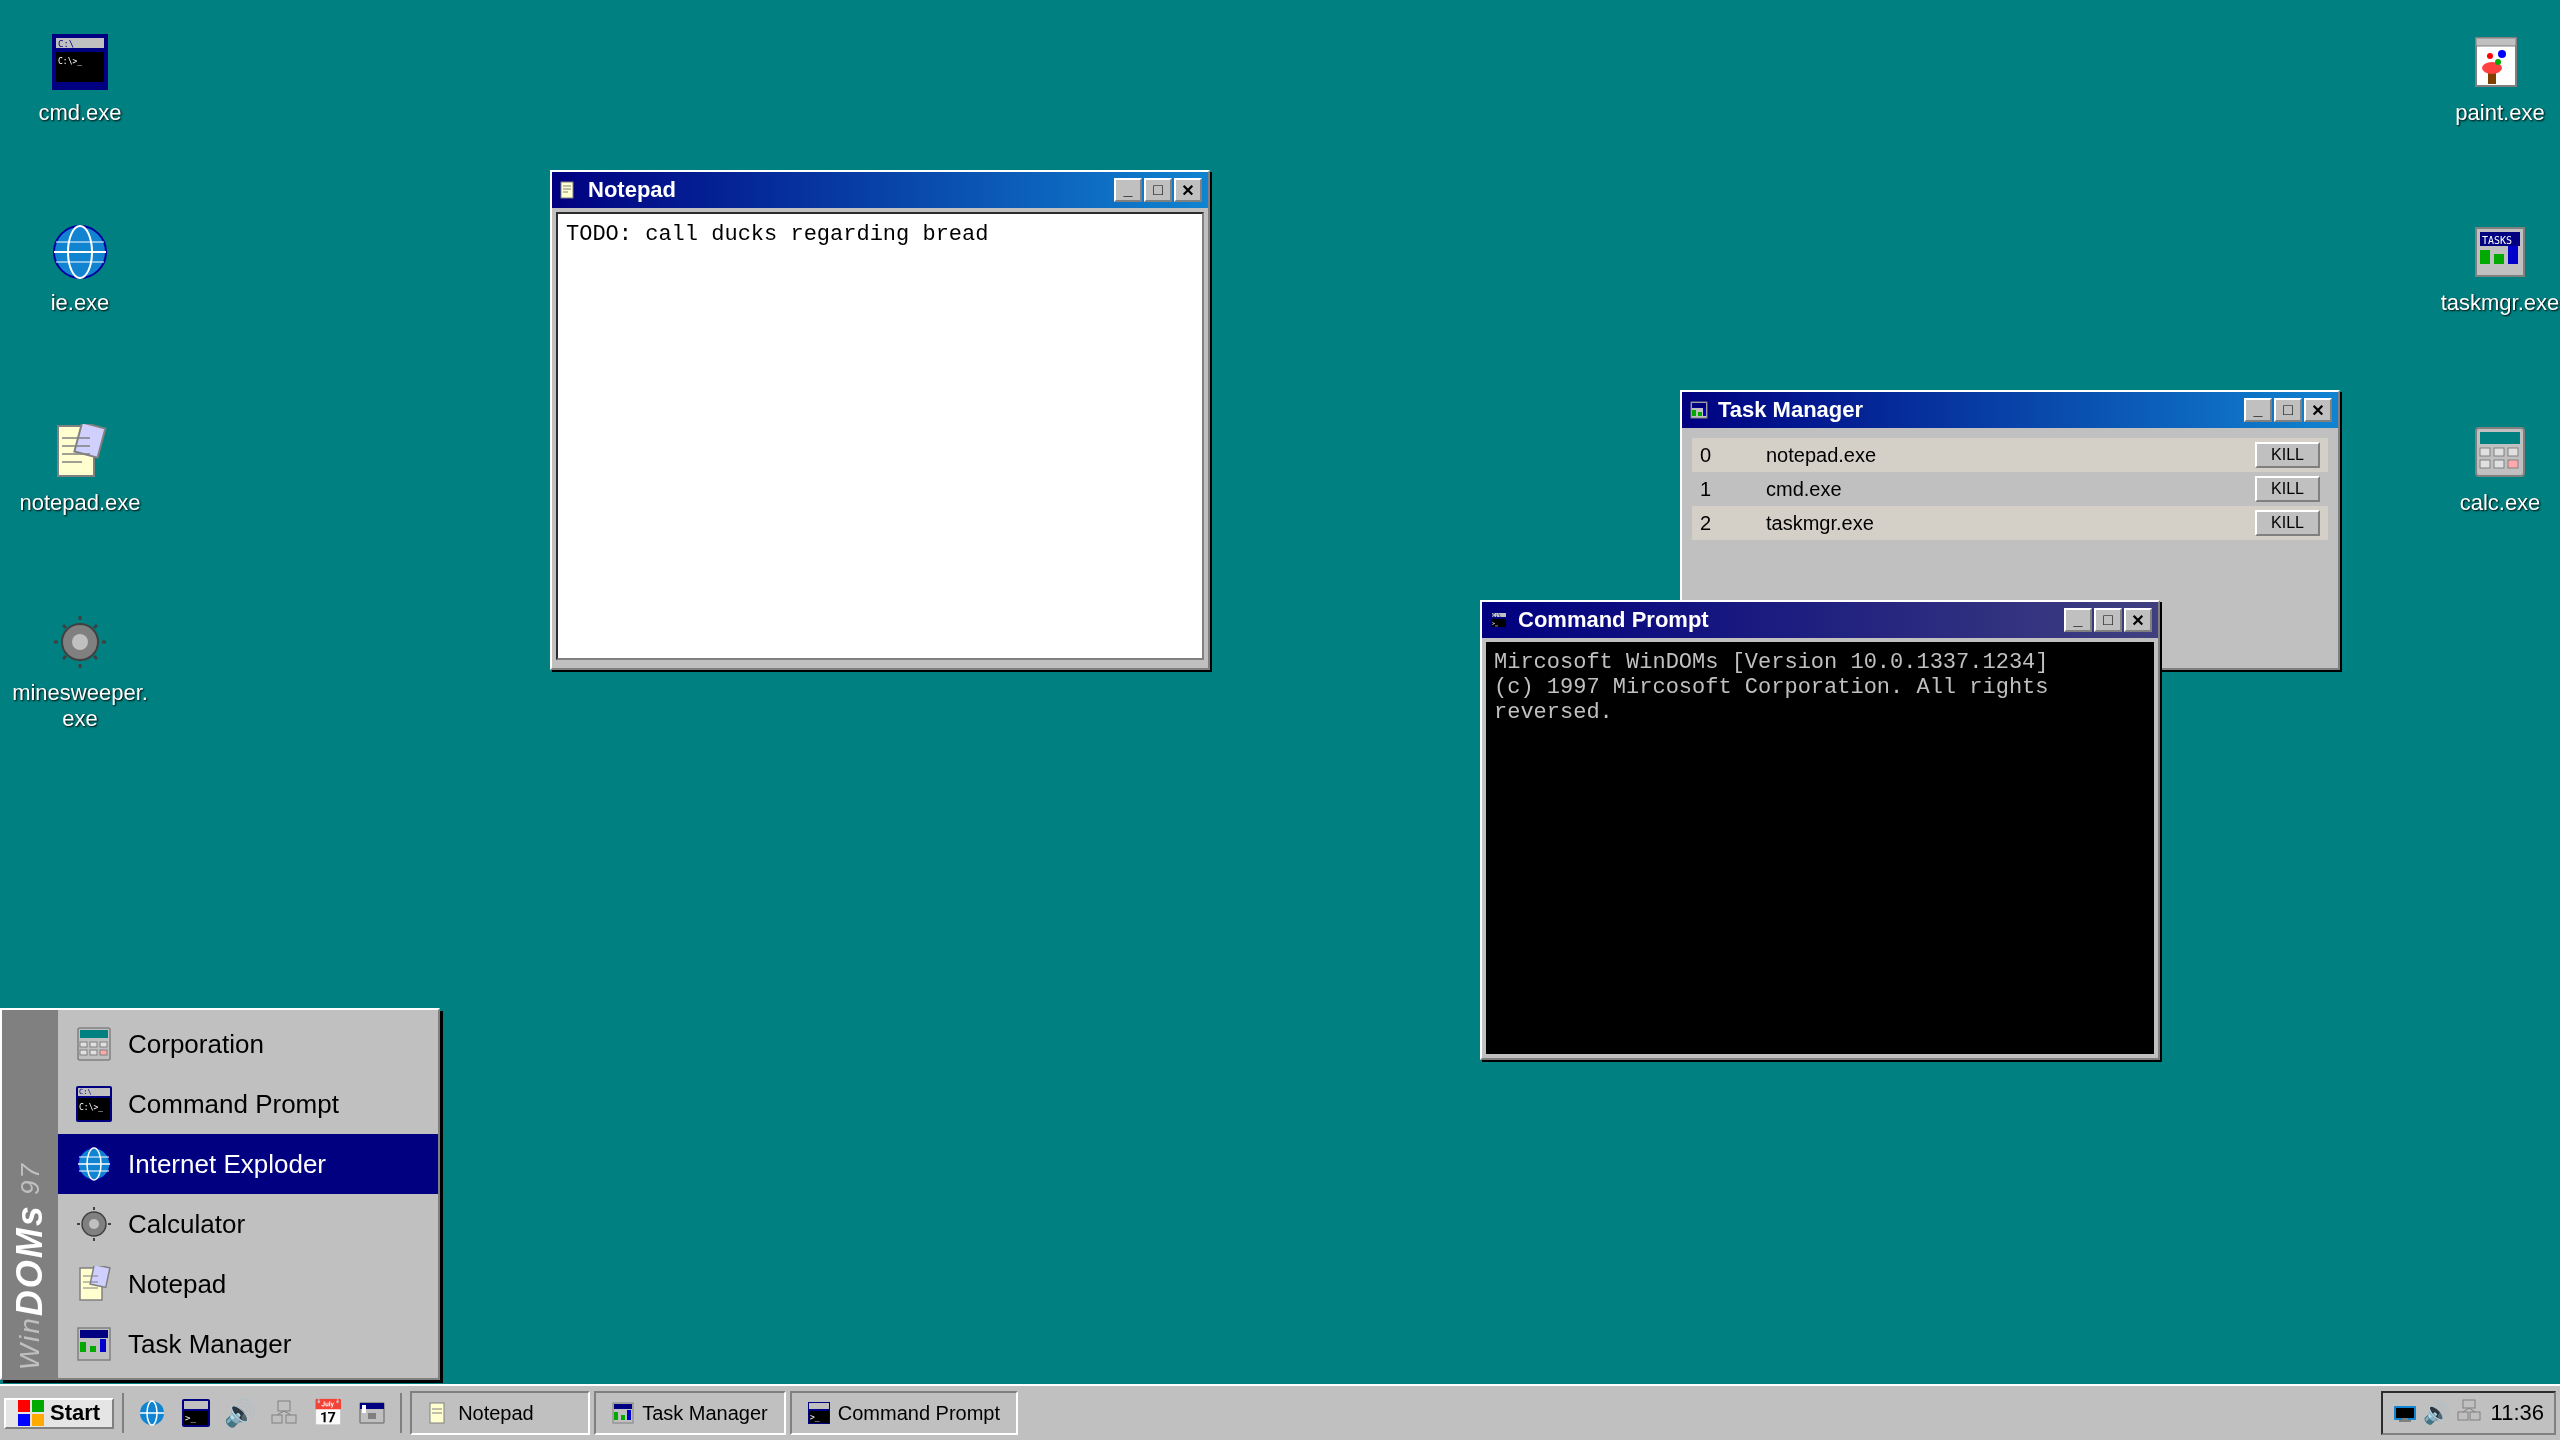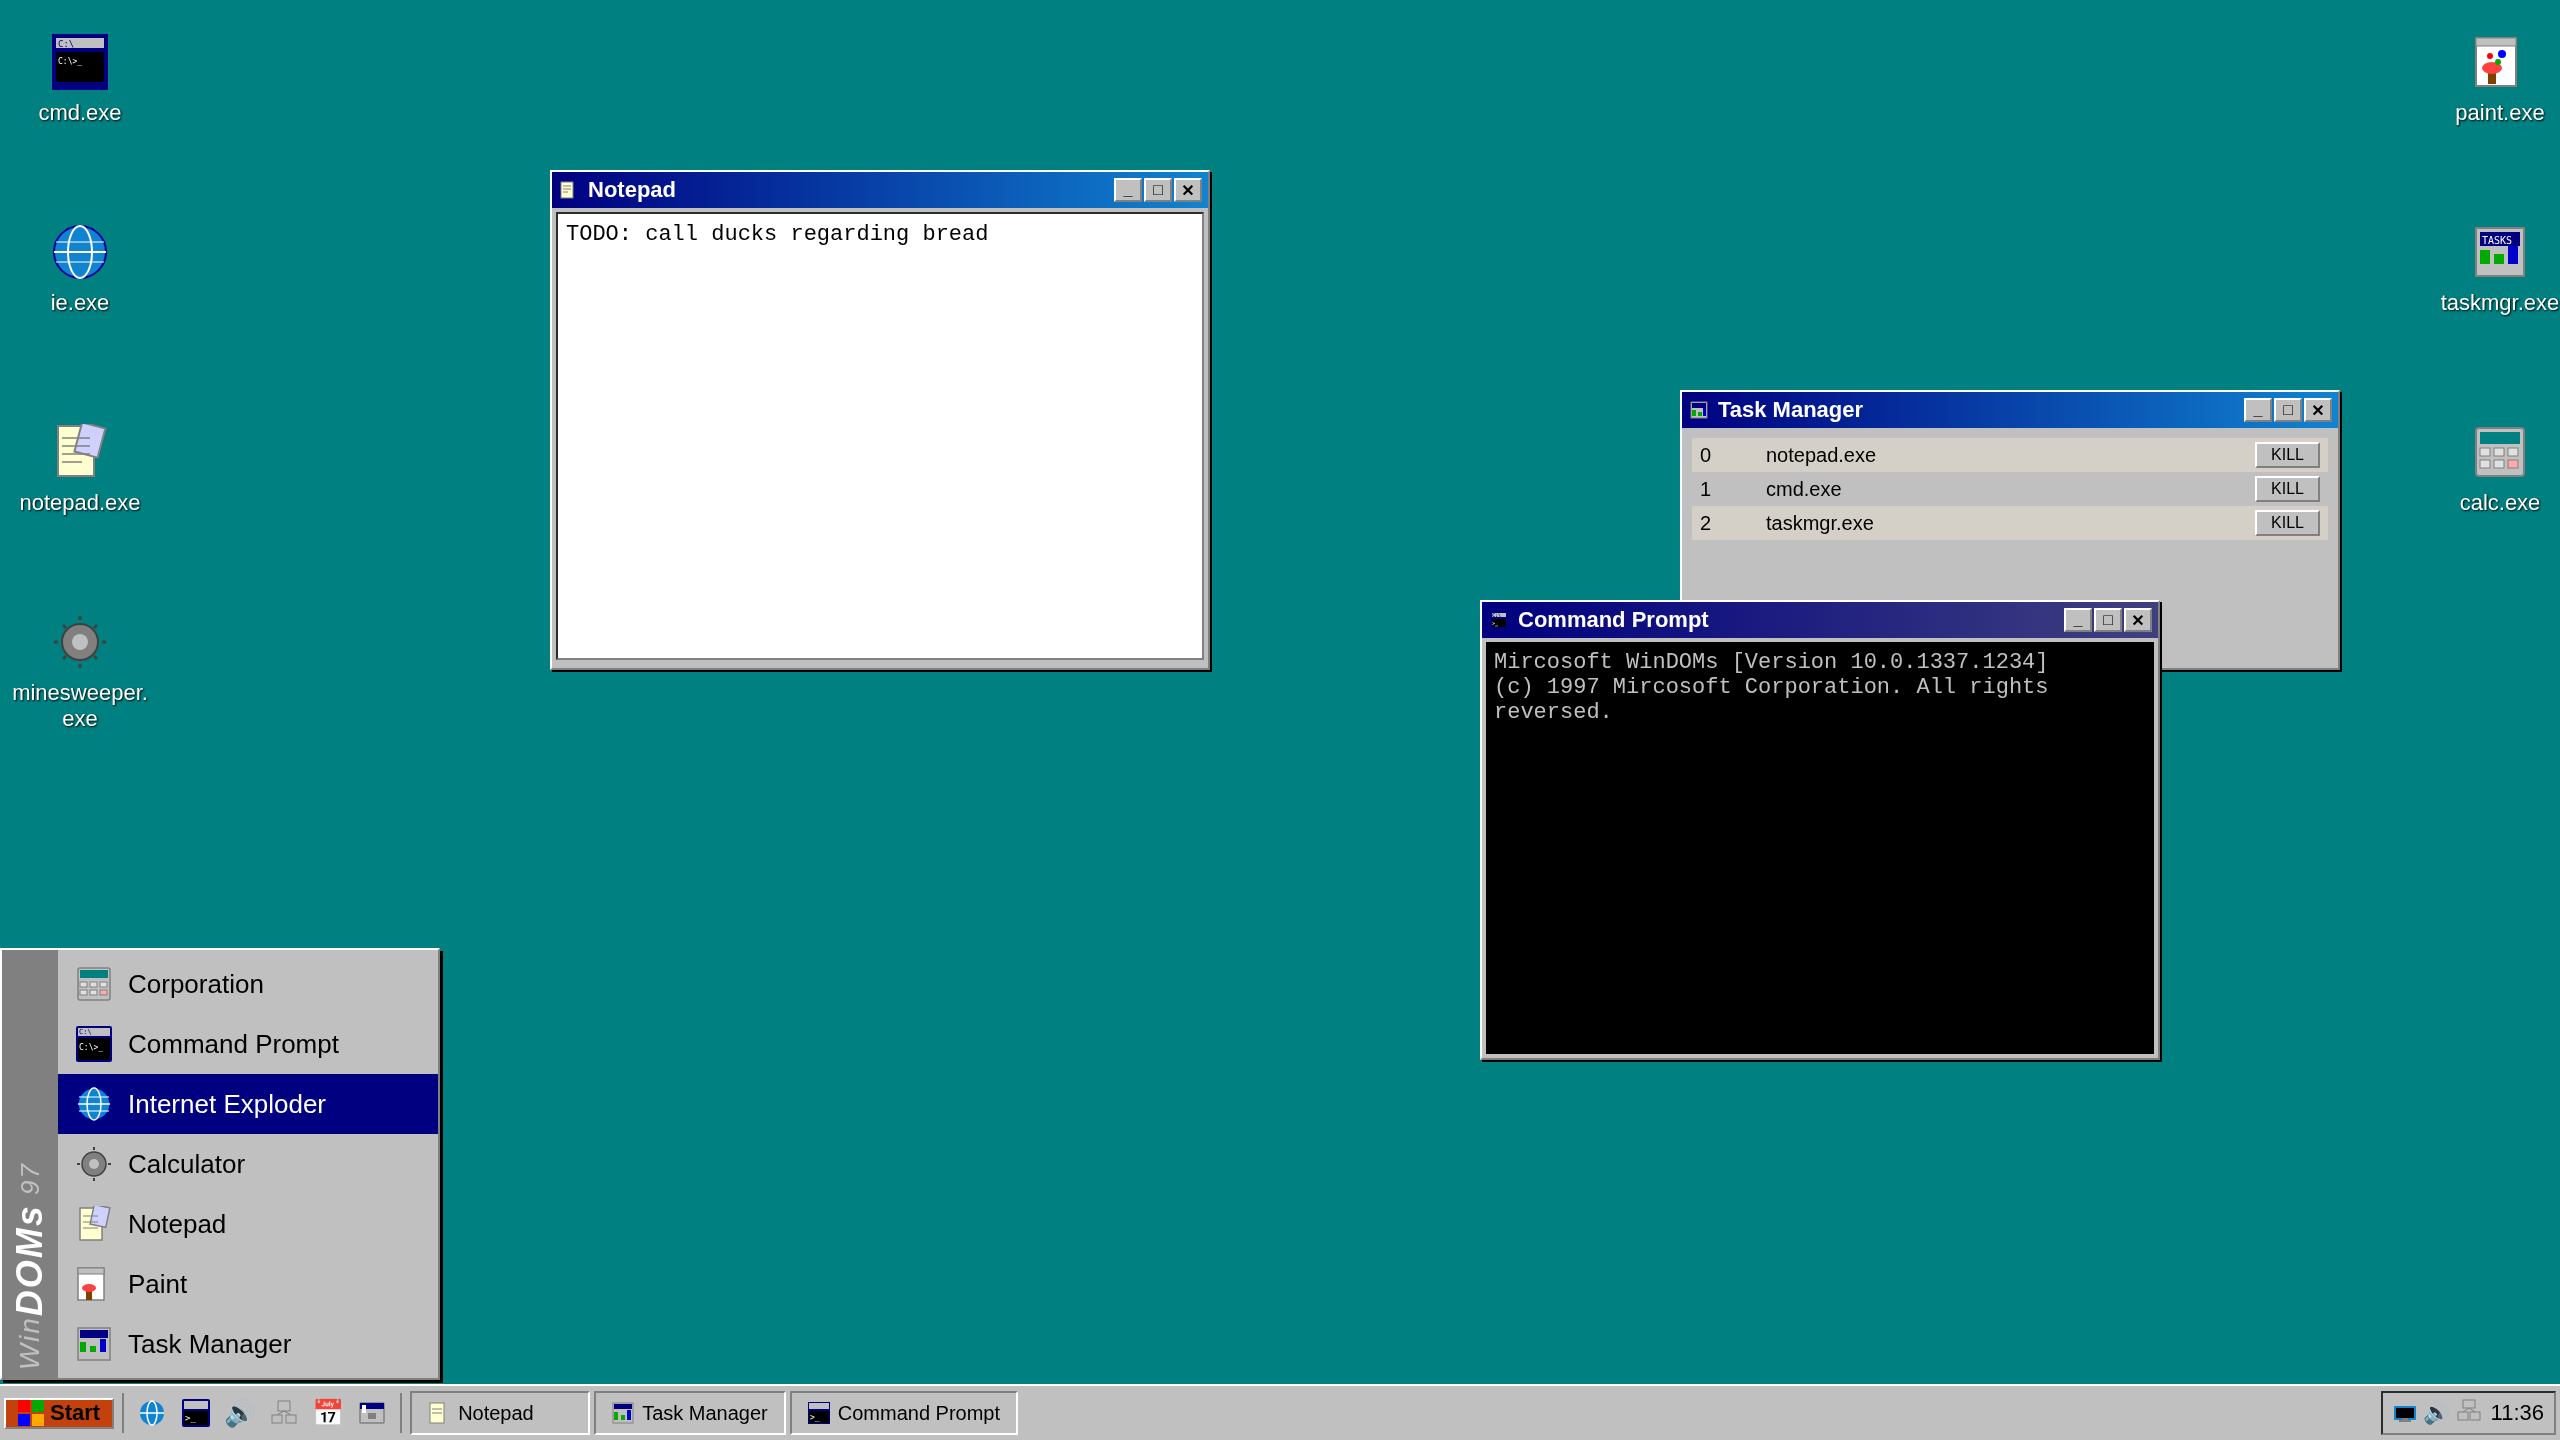--- a/index.html
+++ b/index.html
@@ -218,21 +218,21 @@
       width: 100%;
       height: 56px;
       background: #c0c0c0;
       border-top: 2px solid #ffffff;
       display: flex;
       align-items: center;
       padding: 0 4px;
       gap: 4px;
     }
     #start-button {
-      background: #c2410c;
+      background: #e5e5e5;
       border: 2px solid;
       border-color: #ffffff #808080 #808080 #ffffff;
       padding: 4px 12px;
       font-size: 22px;
       font-weight: bold;
       display: flex;
       align-items: center;
       gap: 6px;
       cursor: pointer;
       height: 31px;
@@ -549,31 +549,20 @@
               <rect x="4" y="2" width="22" height="32" fill="#ffffd0" stroke="#808080" stroke-width="1.5"></rect>
               <rect x="16" y="0" width="16" height="20" fill="#d0d0ff" stroke="#808080" stroke-width="1.5" transform="rotate(12,24,10)"></rect>
               <line x1="7" y1="10" x2="22" y2="10" stroke="#808080" stroke-width="1"></line>
               <line x1="7" y1="16" x2="22" y2="16" stroke="#808080" stroke-width="1"></line>
               <line x1="7" y1="22" x2="22" y2="22" stroke="#808080" stroke-width="1"></line>
             </svg>
         </div>
         <div class="sm-label">Notepad</div>
       </div>
 
-      <div class="start-menu-item">
-        <div class="sm-icon">
-          <svg width="36" height="36" viewBox="0 0 36 36">
-              <rect x="2" y="2" width="26" height="32" fill="white" stroke="#808080" stroke-width="1.5"></rect>
-              <rect x="2" y="2" width="26" height="6" fill="#c0c0c0" stroke="#808080" stroke-width="1"></rect>
-              <rect x="10" y="24" width="6" height="10" fill="#804000"></rect>
-              <ellipse cx="13" cy="22" rx="7" ry="4" fill="#ff4040"></ellipse>
-            </svg>
-        </div>
-        <div class="sm-label">Paint</div>
-      </div>
 
       <div class="start-menu-item">
         <div class="sm-icon">
           <svg width="36" height="36" viewBox="0 0 36 36">
               <rect x="2" y="2" width="32" height="32" fill="#c0c0c0" stroke="#808080" stroke-width="1.5"></rect>
               <rect x="4" y="4" width="28" height="8" fill="#000080"></rect>
               <rect x="4" y="16" width="6" height="10" fill="#00aa00"></rect>
               <rect x="14" y="20" width="6" height="6" fill="#00aa00"></rect>
               <rect x="24" y="13" width="6" height="13" fill="#0000cc"></rect>
             </svg>

